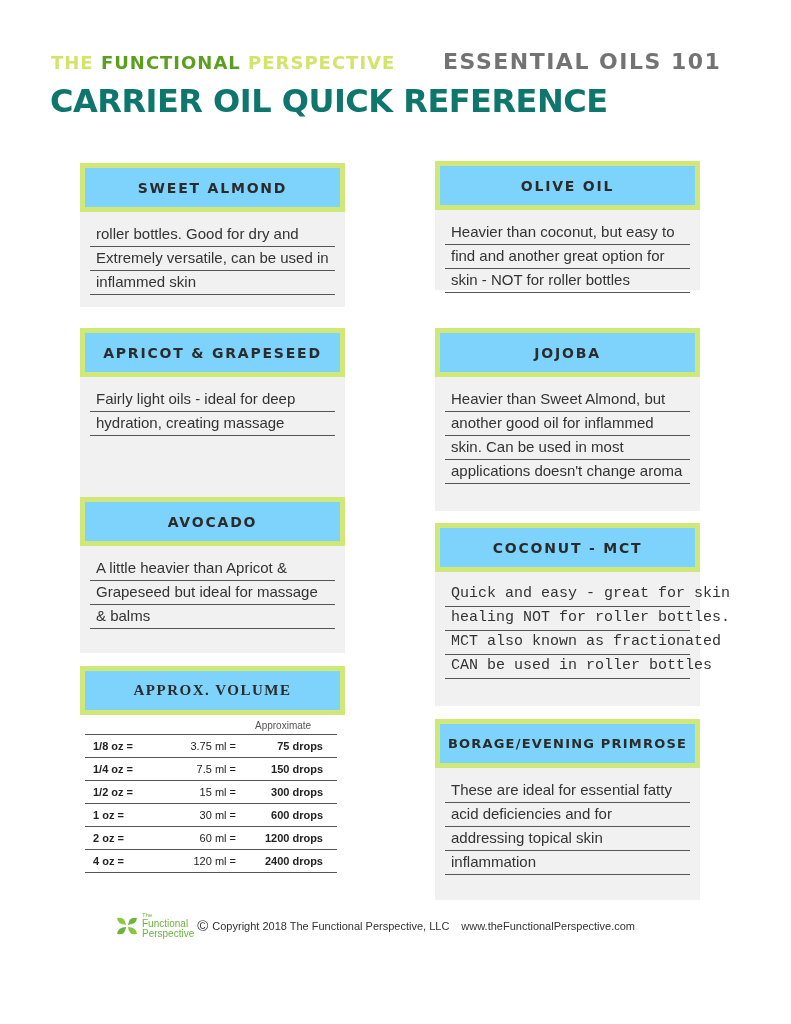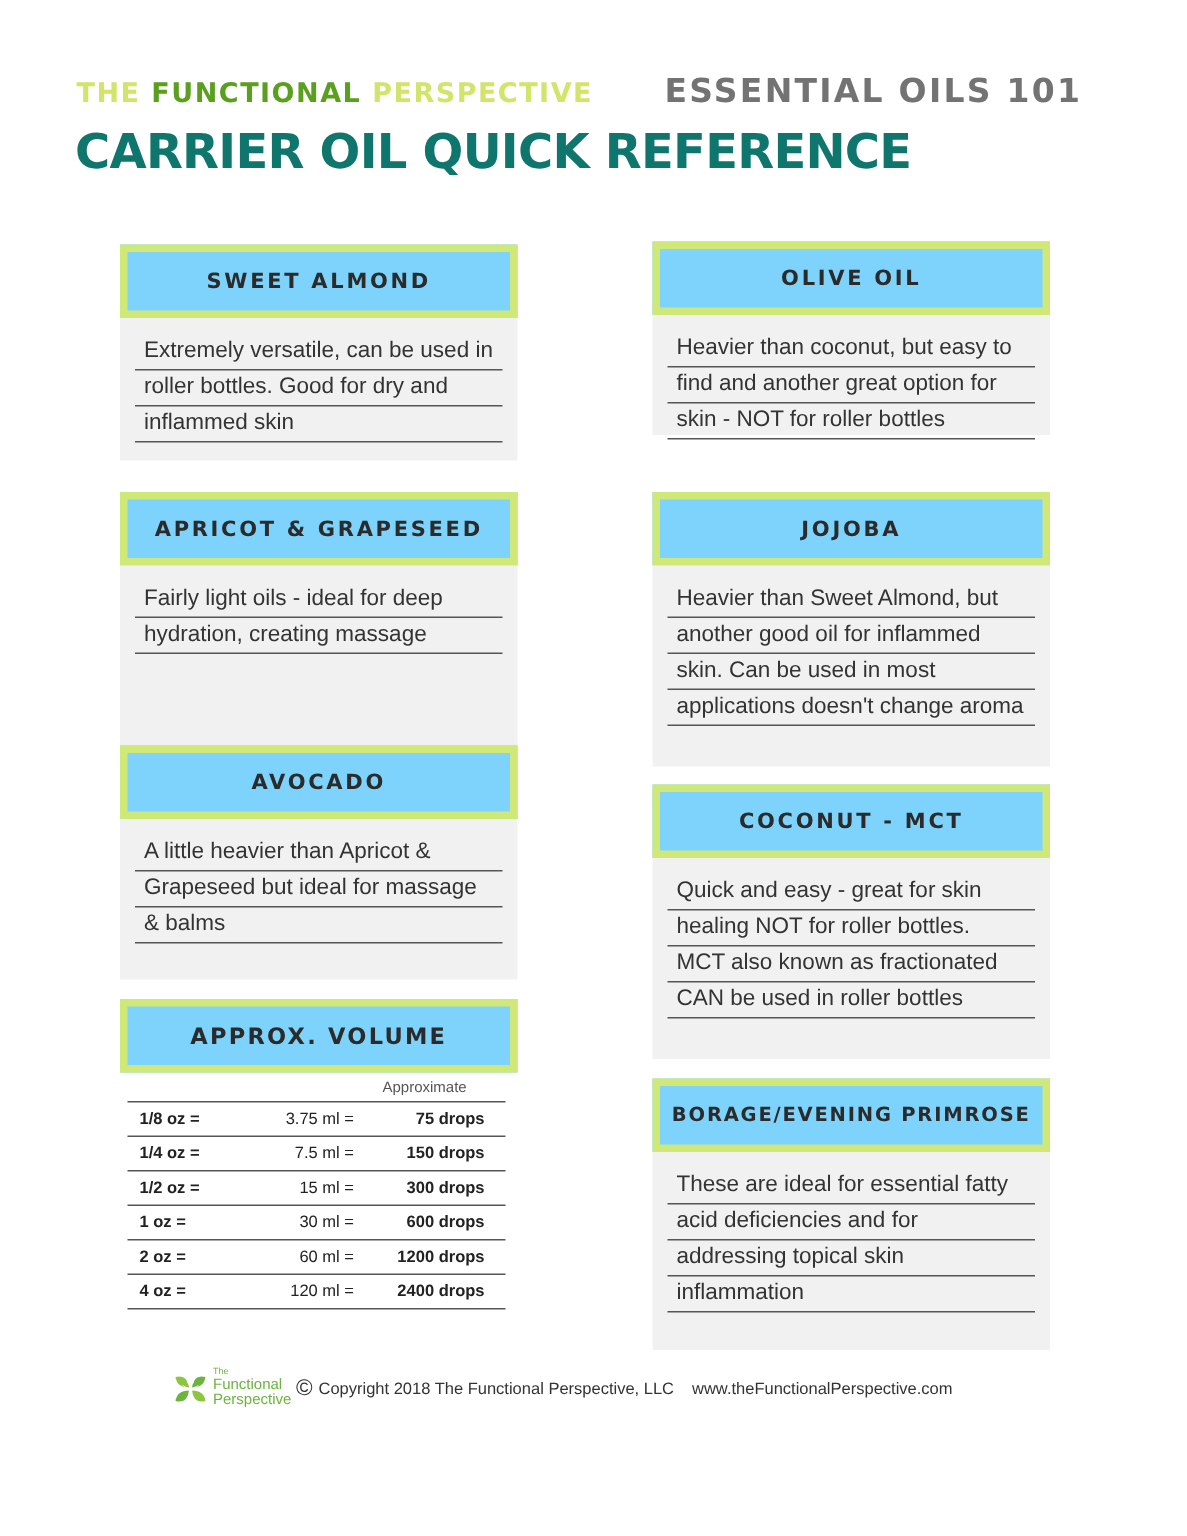--- a/index.html
+++ b/index.html
@@ -64,22 +64,22 @@
 
 <div class="brand">
   <span class="lt">THE </span><span class="dk">FUNCTIONAL</span><span class="lt"> PERSPECTIVE</span>
 </div>
 <div class="series">ESSENTIAL OILS 101</div>
 <div class="title">CARRIER OIL QUICK REFERENCE</div>
 
 <div class="card" style="left:80px; top:163px;">
   <div class="hdr">SWEET ALMOND</div>
   <div class="body" style="height:95px;">
+    <div class="line">roller bottles.  Good for dry and</div>
     <div class="line">Extremely versatile, can be used in</div>
-    <div class="line">roller bottles.  Good for dry and</div>
     <div class="line">inflammed skin</div>
   </div>
 </div>
 
 <div class="card" style="left:435px; top:161px;">
   <div class="hdr">OLIVE OIL</div>
   <div class="body" style="height:80px;">
     <div class="line">Heavier than coconut, but easy to</div>
     <div class="line">find and another great option for</div>
     <div class="line">skin - NOT for roller bottles</div>
@@ -108,30 +108,30 @@
   <div class="hdr">AVOCADO</div>
   <div class="body" style="height:107px;">
     <div class="line">A little heavier than Apricot &amp;</div>
     <div class="line">Grapeseed but ideal for massage</div>
     <div class="line">&amp; balms</div>
   </div>
 </div>
 
 <div class="card" style="left:435px; top:523px;">
   <div class="hdr">COCONUT - MCT</div>
-  <div class="body" style="height:134px;">
+  <div class="body" style="height:134px;font-family:Liberation Mono, monospace;">
     <div class="line">Quick and easy - great for skin</div>
     <div class="line">healing NOT for roller bottles.</div>
     <div class="line"> MCT also known as fractionated</div>
     <div class="line">CAN be used in roller bottles</div>
   </div>
 </div>
 
 <div class="card" style="left:80px; top:666px;">
-  <div class="hdr" style="font-size:15px; letter-spacing:1.5px;">APPROX. VOLUME</div>
+  <div class="hdr" style="font-size:15px; letter-spacing:1.5px;font-family:Liberation Serif, serif;">APPROX. VOLUME</div>
 </div>
 <div class="vol-table">
   <div class="vol-approx">Approximate</div>
   <div class="vol-row">
     <span class="oz">1/8 oz =</span>
     <span class="ml">3.75 ml =</span>
     <span class="drops">75 drops</span>
   </div>
   <div class="vol-row">
     <span class="oz">1/4 oz =</span>

